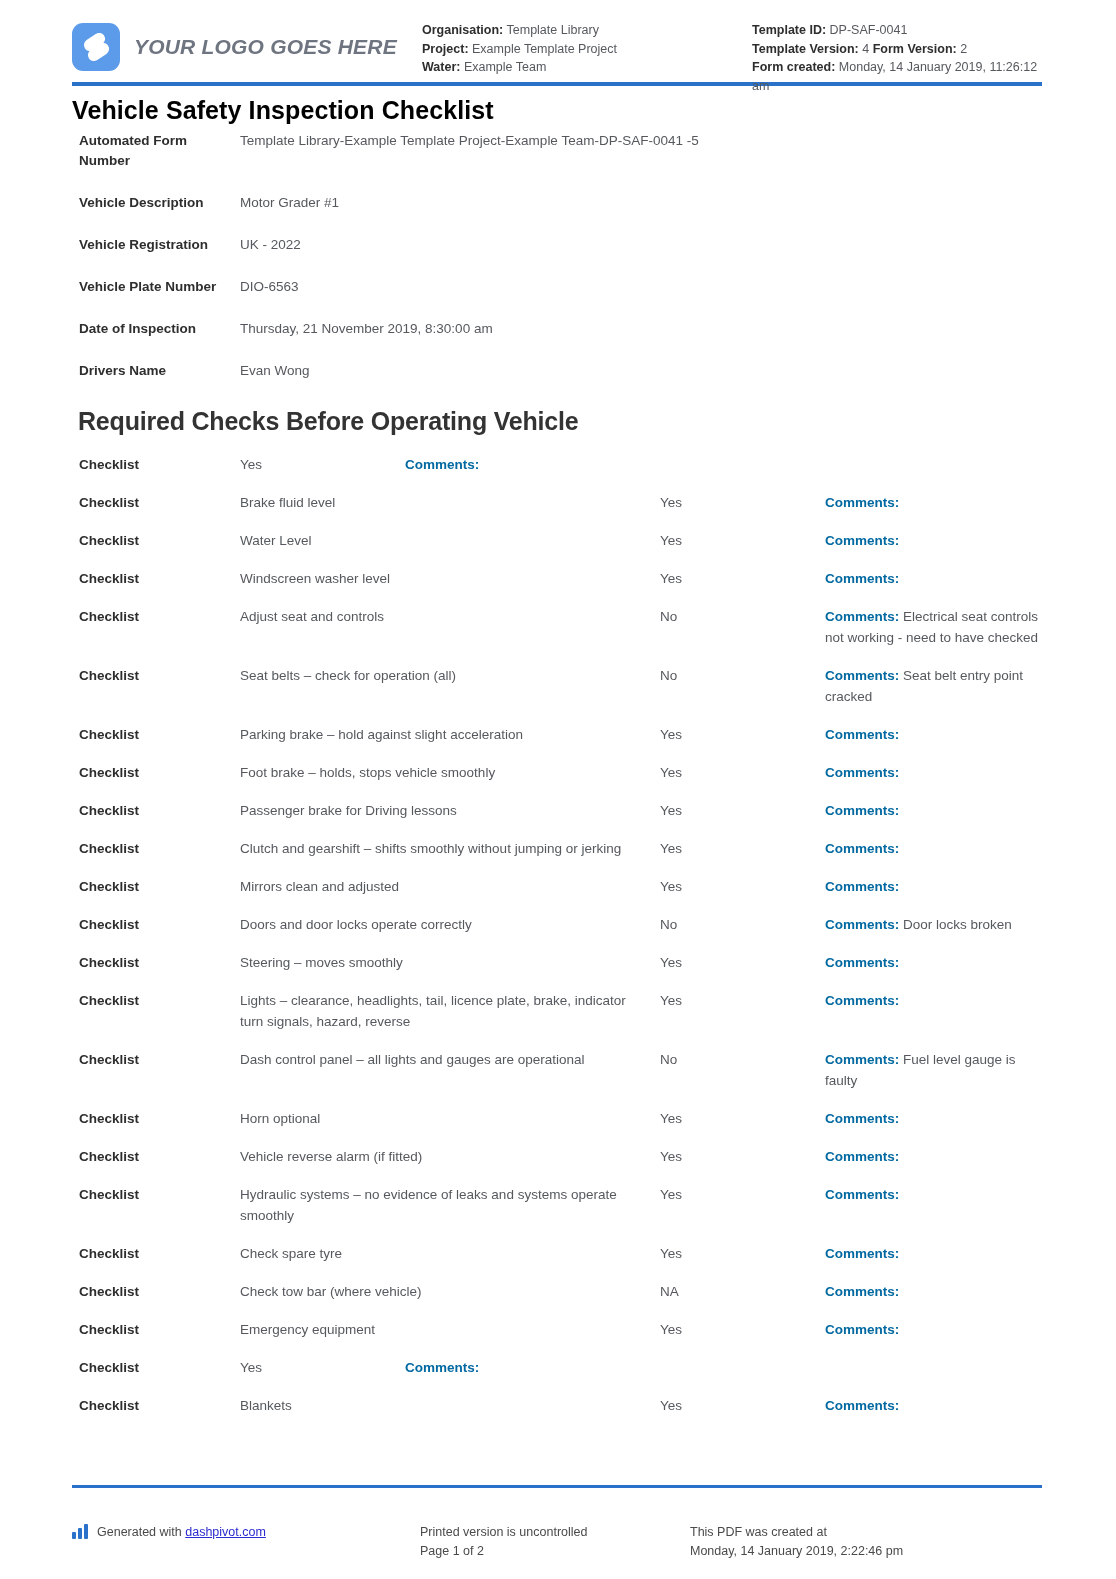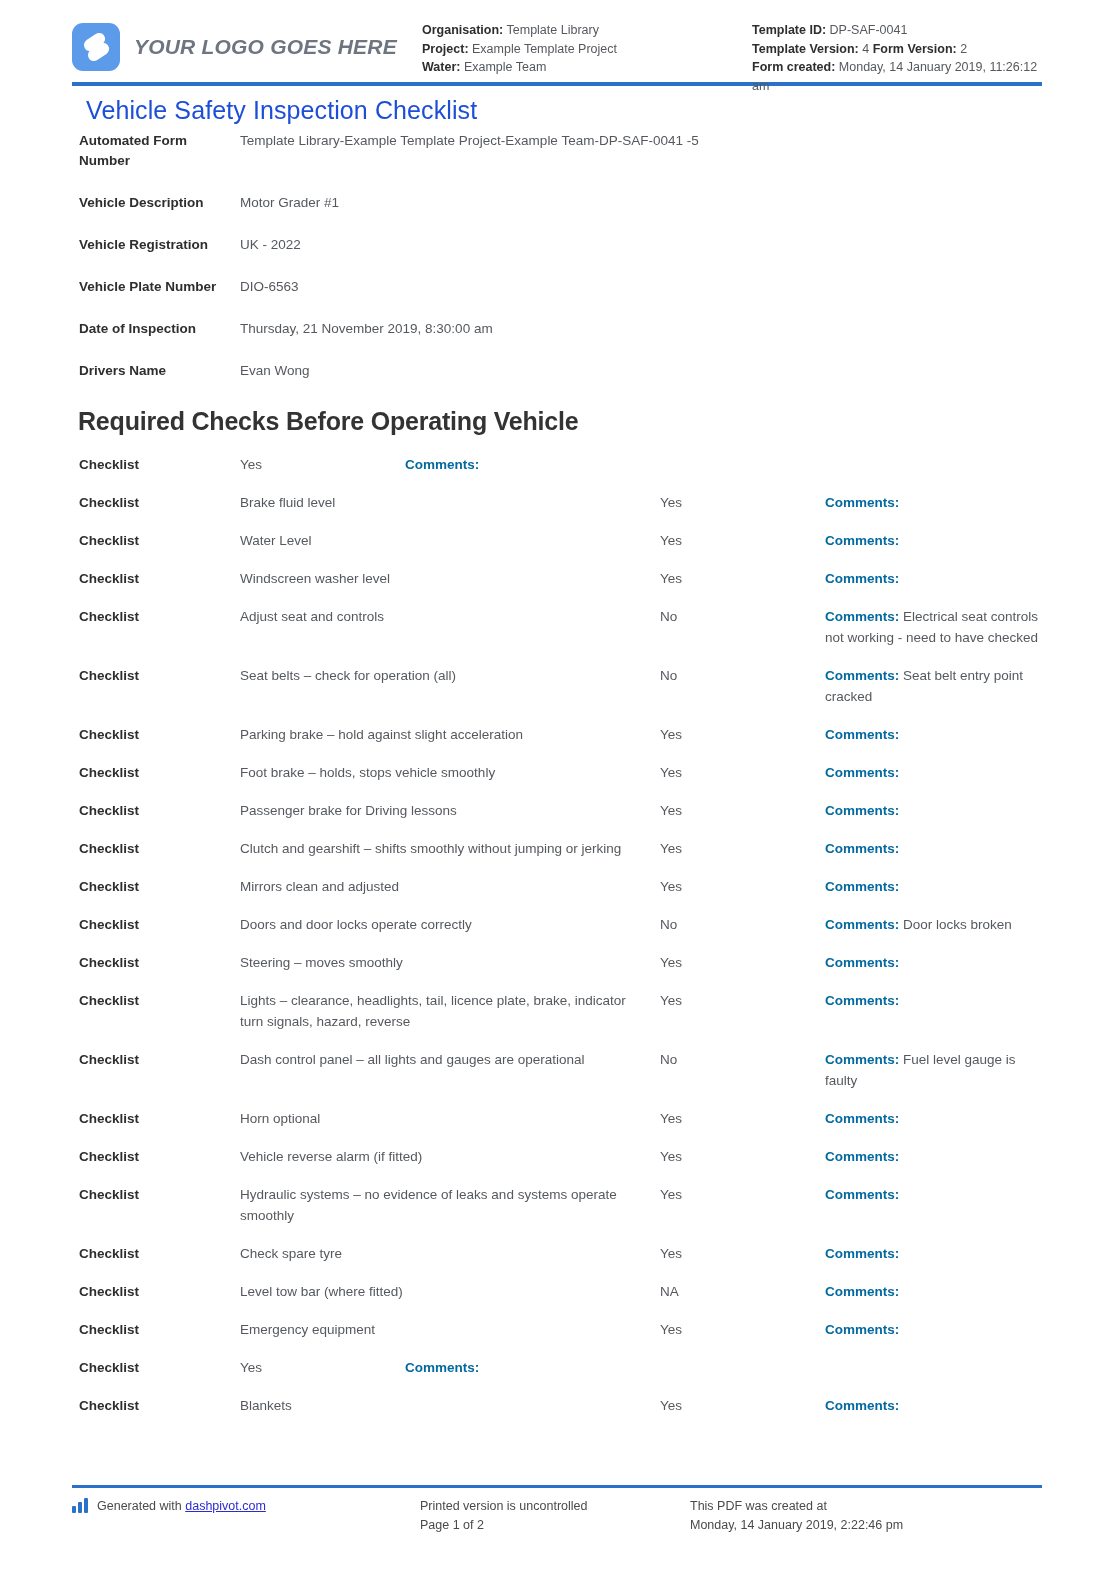--- a/index.html
+++ b/index.html
@@ -109,23 +109,23 @@
     margin-top: 4px;
   }
   .rule-bottom {
     height: 3px;
     background: #2a72c9;
   }
 
   
   .doc-title {
     font-size: 25px;
-    font-weight: normal;
-    color: #1d4ed8;
-    margin: 10px 0 4px 14px;
+    font-weight: bold;
+    color: #000000;
+    margin: 10px 0 4px 0;
     letter-spacing: 0.1px;
   }
 
   
   .fields { margin-top: 6px; }
   .field-row {
     display: flex;
     align-items: flex-start;
     margin-bottom: 22px;
   }
@@ -198,24 +198,25 @@
   
   .footer-wrap {
     position: absolute;
     left: 72px;
     top: 1485px;
     width: 970px;
   }
   .footer {
     display: flex;
     align-items: flex-start;
-    padding-top: 9px;
+    padding-top: 23px;
     font-size: 12.5px;
     line-height: 19px;
     color: #4a4a4a;
+    margin-top: 12px;
   }
   .f-col-1 { flex: 0 0 348px; display: flex; align-items: flex-start; }
   .f-col-2 { flex: 0 0 270px; }
   .f-col-3 { flex: 1 1 auto; }
   .bars {
     display: inline-flex;
     align-items: flex-end;
     height: 15px;
     margin-right: 7px;
     margin-top: 1px;
@@ -419,21 +420,21 @@
           <div class="c-comment"><span class="clabel">Comments:</span><span></span></div>
         </div>
         <div class="check-row">
           <div class="c-kind">Checklist</div>
           <div class="c-item">Check spare tyre</div>
           <div class="c-answer">Yes</div>
           <div class="c-comment"><span class="clabel">Comments:</span><span></span></div>
         </div>
         <div class="check-row">
           <div class="c-kind">Checklist</div>
-          <div class="c-item">Level tow bar (where fitted)</div>
+          <div class="c-item">Check tow bar (where vehicle)</div>
           <div class="c-answer">NA</div>
           <div class="c-comment"><span class="clabel">Comments:</span><span></span></div>
         </div>
         <div class="check-row">
           <div class="c-kind">Checklist</div>
           <div class="c-item">Emergency equipment</div>
           <div class="c-answer">Yes</div>
           <div class="c-comment"><span class="clabel">Comments:</span><span></span></div>
         </div>
         <div class="check-row">

